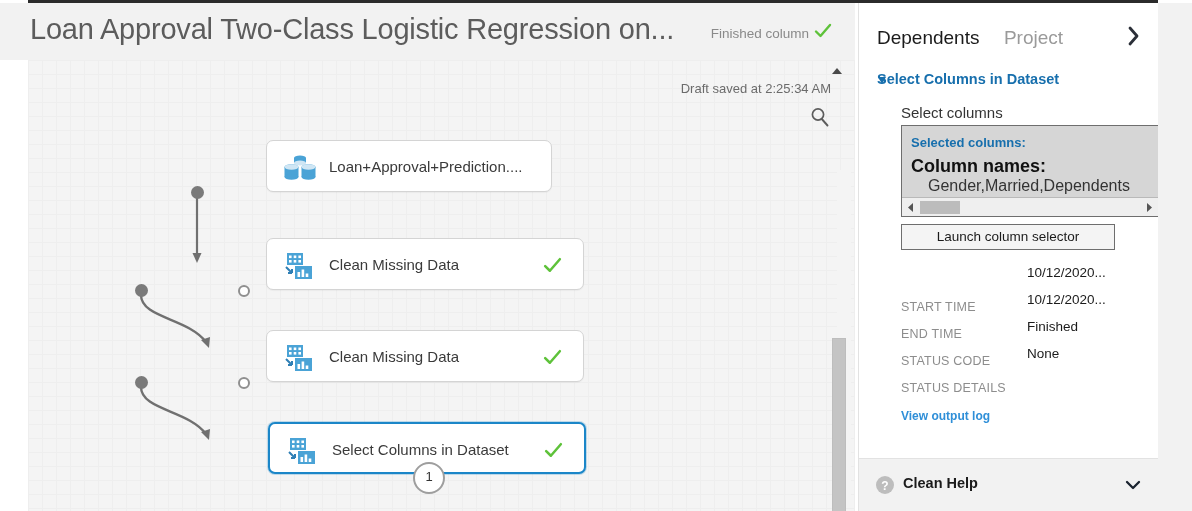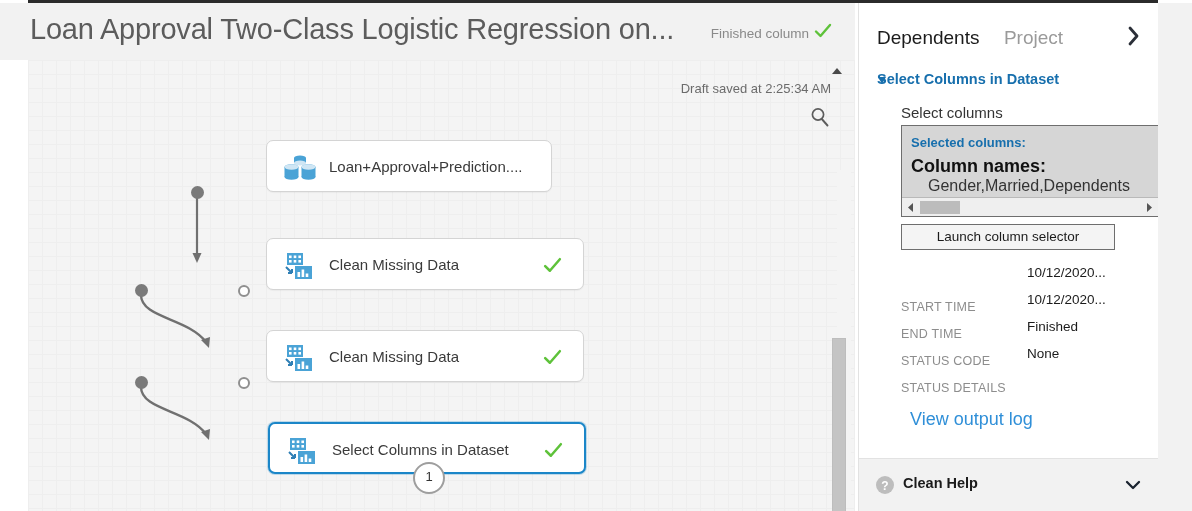--- a/index.html
+++ b/index.html
@@ -107,21 +107,21 @@
     position:absolute;left:42px;top:221px;width:214px;height:26px;
     box-sizing:border-box;background:#f4f4f4;border:1px solid #6e6e6e;
     font-size:13.5px;color:#1b1b1b;text-align:center;line-height:24px;cursor:pointer;
   }
 
   .meta{position:absolute;left:42px;top:262px;width:250px;}
   .meta-row{position:relative;height:27px;}
   .meta-k{position:absolute;left:0;top:0;font-size:12.5px;color:#8d8d8d;letter-spacing:.2px;white-space:nowrap;margin-top:35px;}
   .meta-v{position:absolute;left:126px;top:0;font-size:13.5px;color:#1b1b1b;white-space:nowrap;text-align:center;}
 
-  .out-log{position:absolute;left:51px;top:406px;font-size:18px;color:#2f8fd8;cursor:pointer;}
+  .out-log{position:absolute;left:42px;top:406px;font-size:12px;color:#2f8fd8;cursor:pointer;font-weight:bold;}
 
   .qh-divider{position:absolute;left:0;top:455px;width:300px;height:1px;background:#e2e2e2;}
   .quick-help{position:absolute;left:0;top:456px;width:300px;height:55px;background:#f2f2f2;cursor:pointer;}
   .qh-icon{position:absolute;left:16px;top:16px;width:20px;height:20px;}
   .qh-label{position:absolute;left:44px;top:16px;font-size:14.5px;color:#1b1b1b;font-weight:700;}
   .qh-caret{position:absolute;right:18px;top:18px;width:16px;height:16px;}
 </style>
 </head>
 <body>
 

